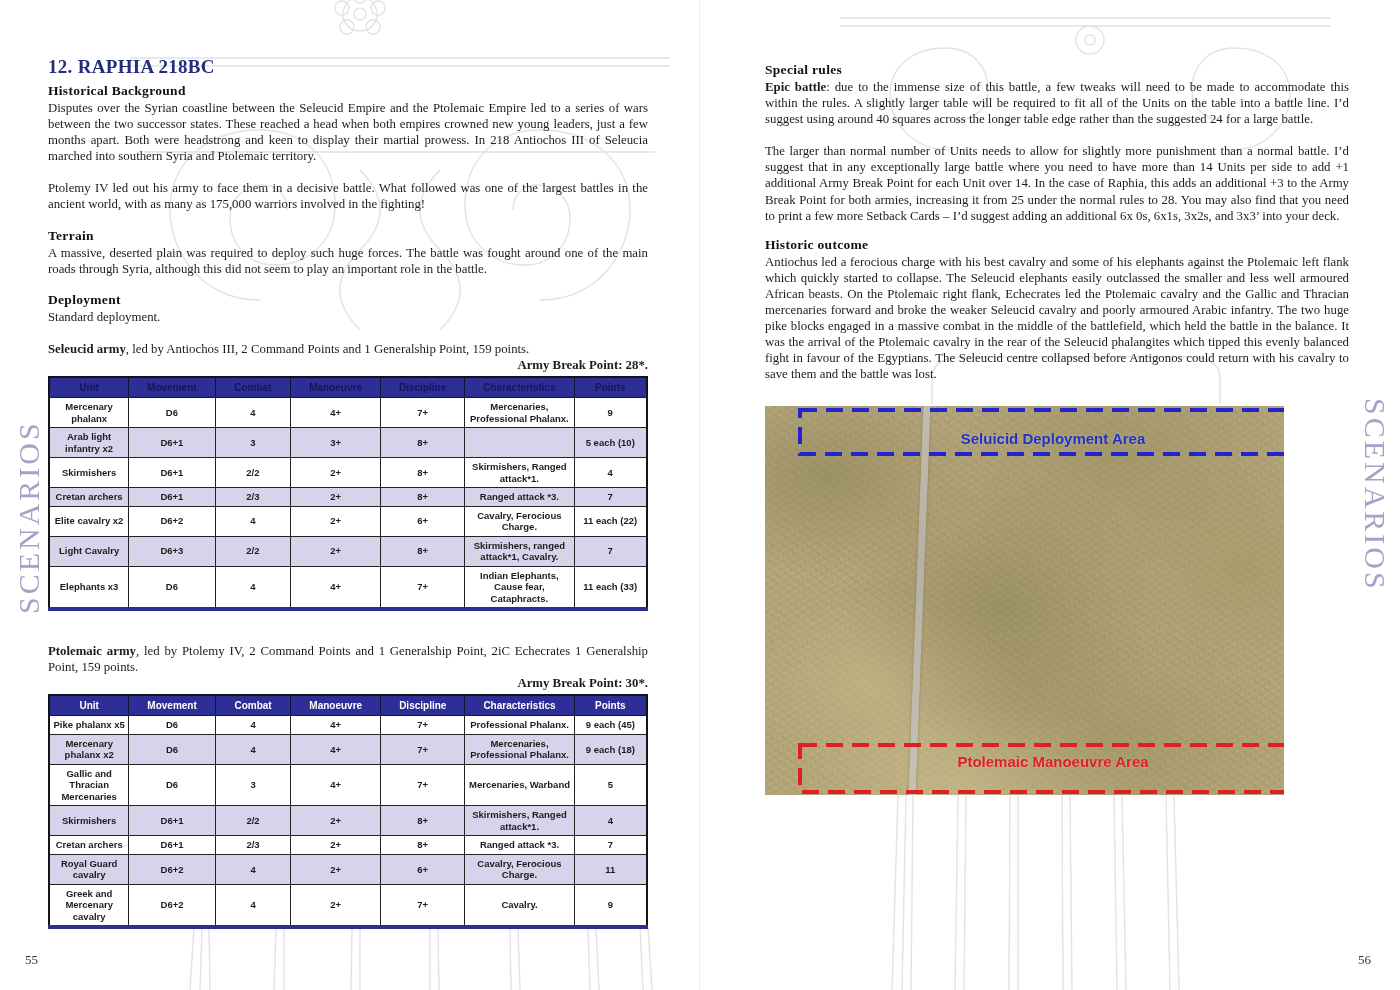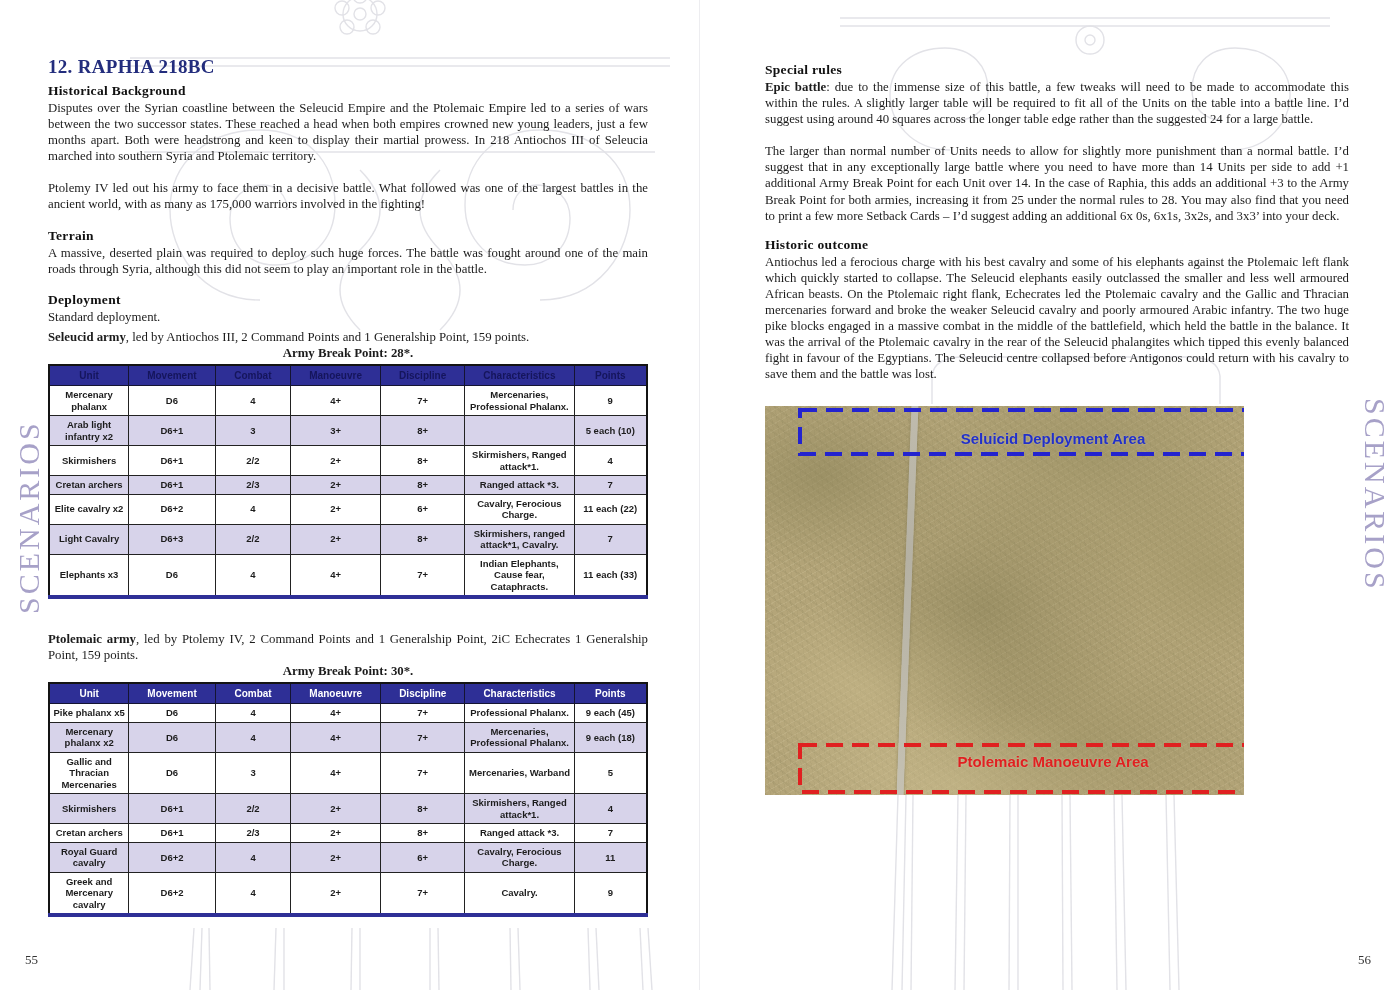--- a/index.html
+++ b/index.html
@@ -22,42 +22,42 @@
   
   .col { position:absolute; text-align:justify; }
   .col-left  { left:48px;  top:56px; width:600px; }
   .col-right { left:765px; top:62px; width:584px; }
   .title { font-size:19px; font-weight:bold; color:#232d7d; letter-spacing:.3px; margin-bottom:5px; text-align:left; }
   .h { font-size:13.5px; font-weight:bold; color:#111; letter-spacing:.3px; margin-top:15px; text-align:left; }
   .h.first { margin-top:0; }
   p.body { font-size:12.8px; line-height:16.1px; margin-top:1px; }
   p.body + p.body { margin-top:16px; }
   .lead { font-weight:bold; }
-  .army-intro { margin-top:4px; font-size:12.8px; line-height:16.1px; }
-  .abp { font-weight:bold; font-size:12.8px; line-height:16.1px; text-align:center; }
+  .army-intro { margin-top:16px; font-size:12.8px; line-height:16.1px; }
+  .abp { font-weight:bold; font-size:12.8px; line-height:16.1px; text-align:right; }
   
   table.units {
     width:100%; border-collapse:collapse; margin-top:3px;
     font-family:"Liberation Sans", sans-serif; font-size:9.5px; font-weight:bold;
     border:2px solid #141414; border-bottom:4px solid #2e2f96;
     text-align:center;
   }
   table.units th {
     background:#2e2f96; font-size:10px; padding:4px 18px; border:1px solid #141432;
   }
   table.units.t1 th { color:#15155c; }
   table.units.t2 th { color:#ffffff; }
   table.units td {
     border:1px solid #222; padding:3px 3px; line-height:11.5px; background:#ffffff;
     vertical-align:middle;
   }
   table.units tbody tr:nth-child(even) td { background:#d7d3ea; }
   
   .map {
-    position:absolute; left:765px; top:406px; width:479px; height:389px;
+    position:absolute; left:765px; top:406px; width:519px; height:389px;
     background-color:#b4a579; overflow:hidden;
     background-image:
       radial-gradient(ellipse 230px 150px at 12% 18%, rgba(137,129,86,.55), transparent 65%),
       radial-gradient(ellipse 300px 190px at 68% 12%, rgba(146,138,92,.5), transparent 65%),
       radial-gradient(ellipse 250px 210px at 46% 52%, rgba(122,116,74,.42), transparent 65%),
       radial-gradient(ellipse 230px 170px at 92% 42%, rgba(158,147,99,.5), transparent 65%),
       radial-gradient(ellipse 210px 150px at 22% 72%, rgba(203,188,141,.55), transparent 65%),
       radial-gradient(ellipse 300px 190px at 66% 86%, rgba(147,137,90,.45), transparent 65%),
       radial-gradient(ellipse 260px 120px at 40% 97%, rgba(210,196,150,.6), transparent 70%),
       repeating-linear-gradient(37deg, rgba(104,99,60,.09) 0 2px, transparent 2px 7px),

